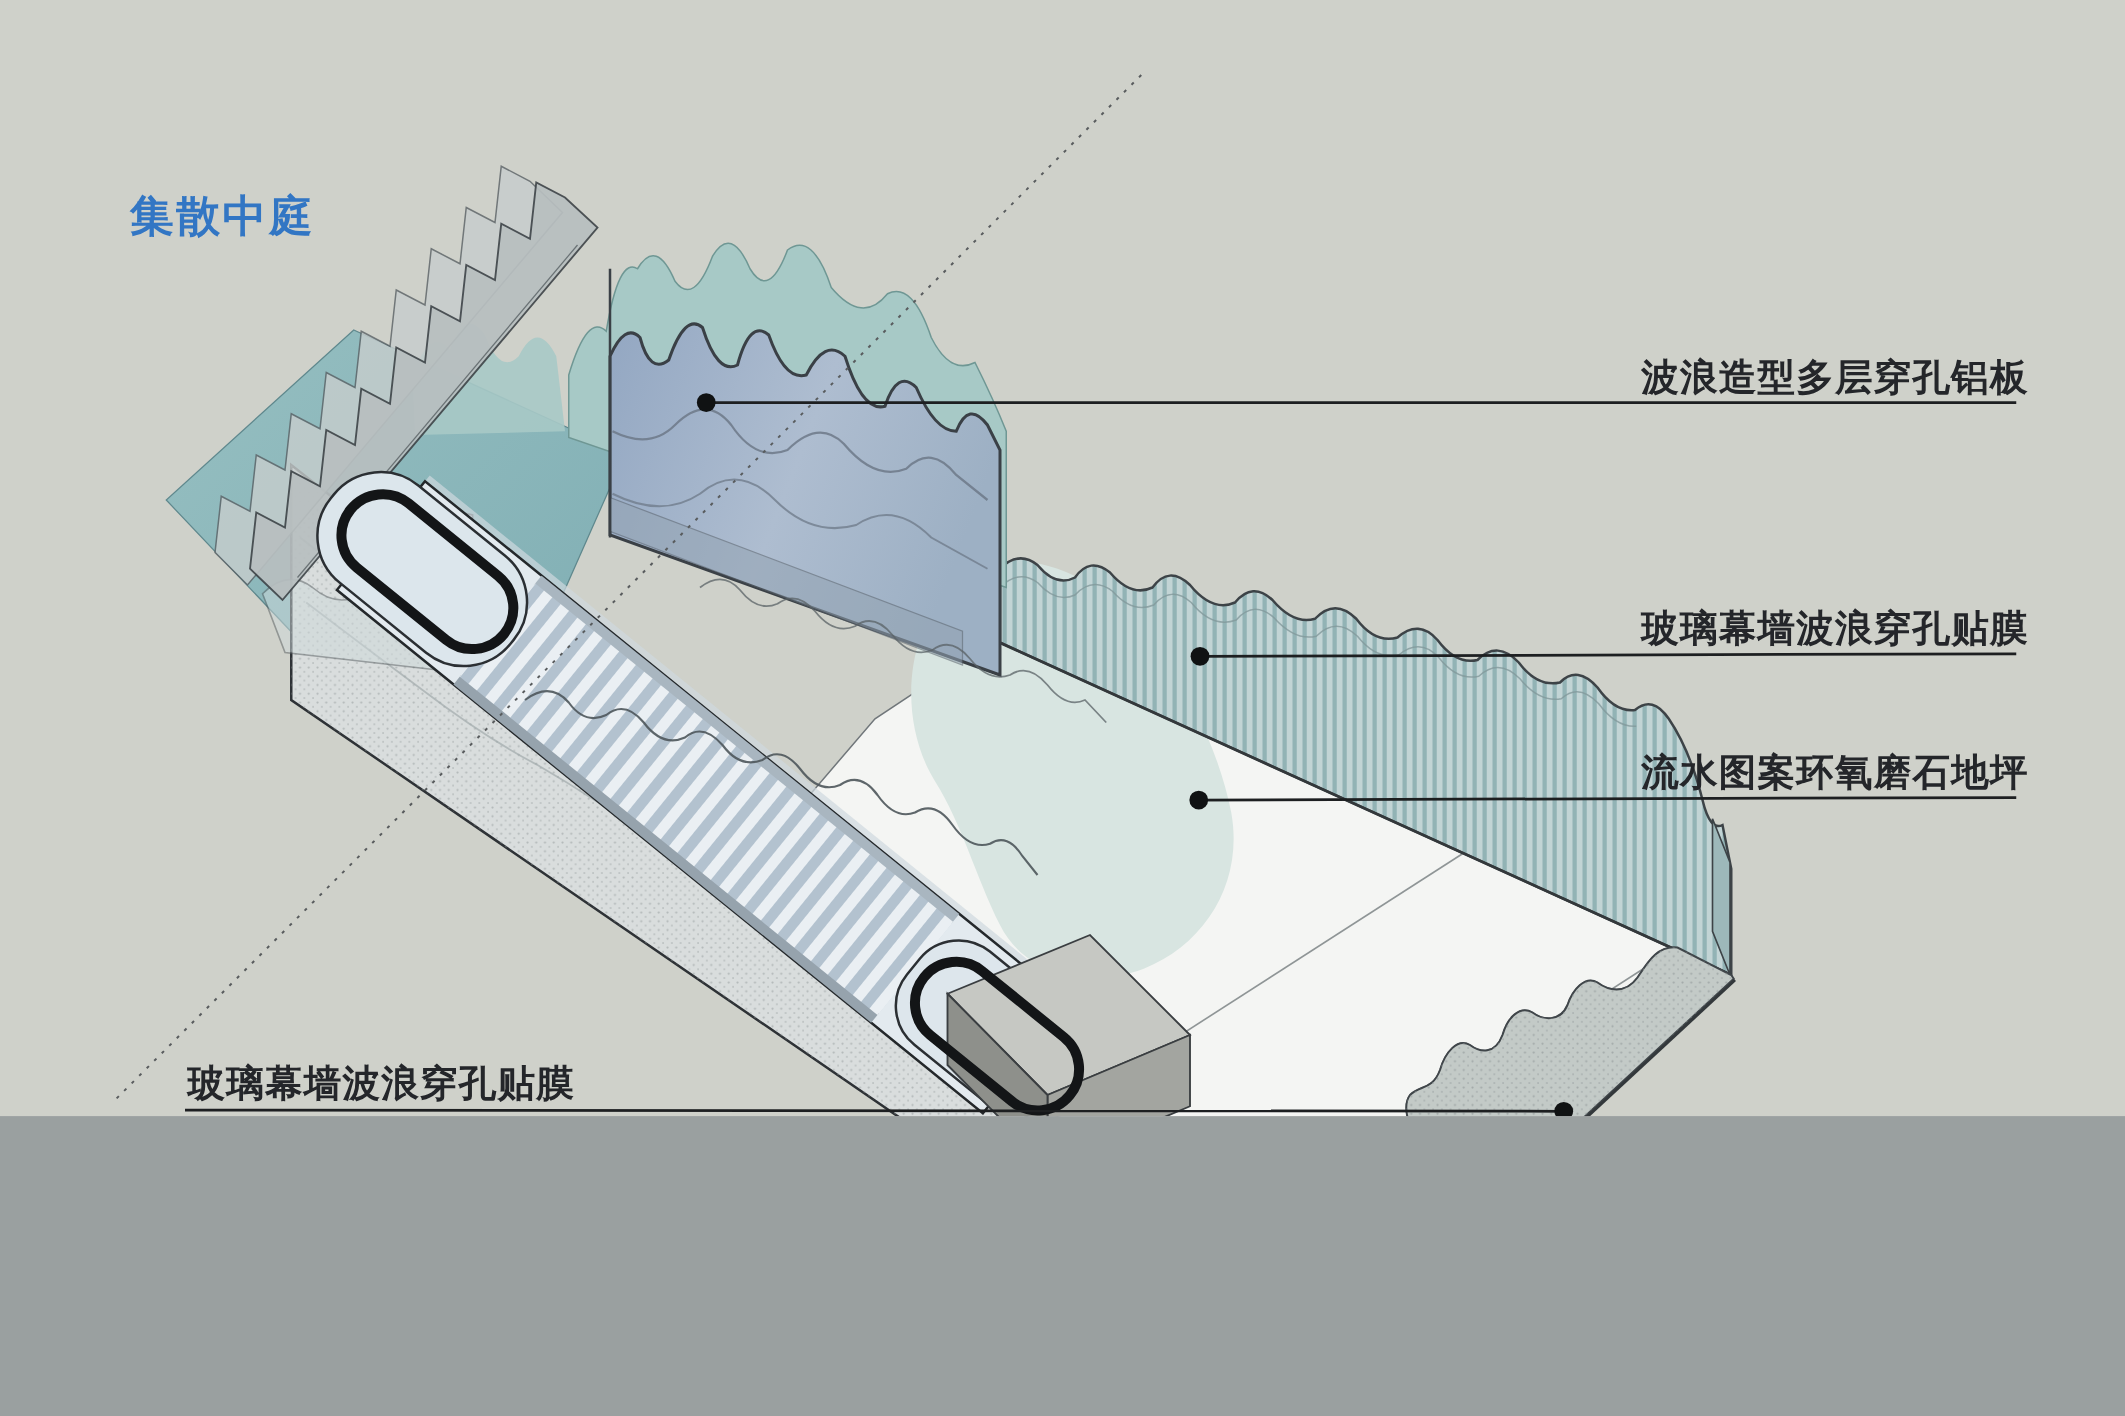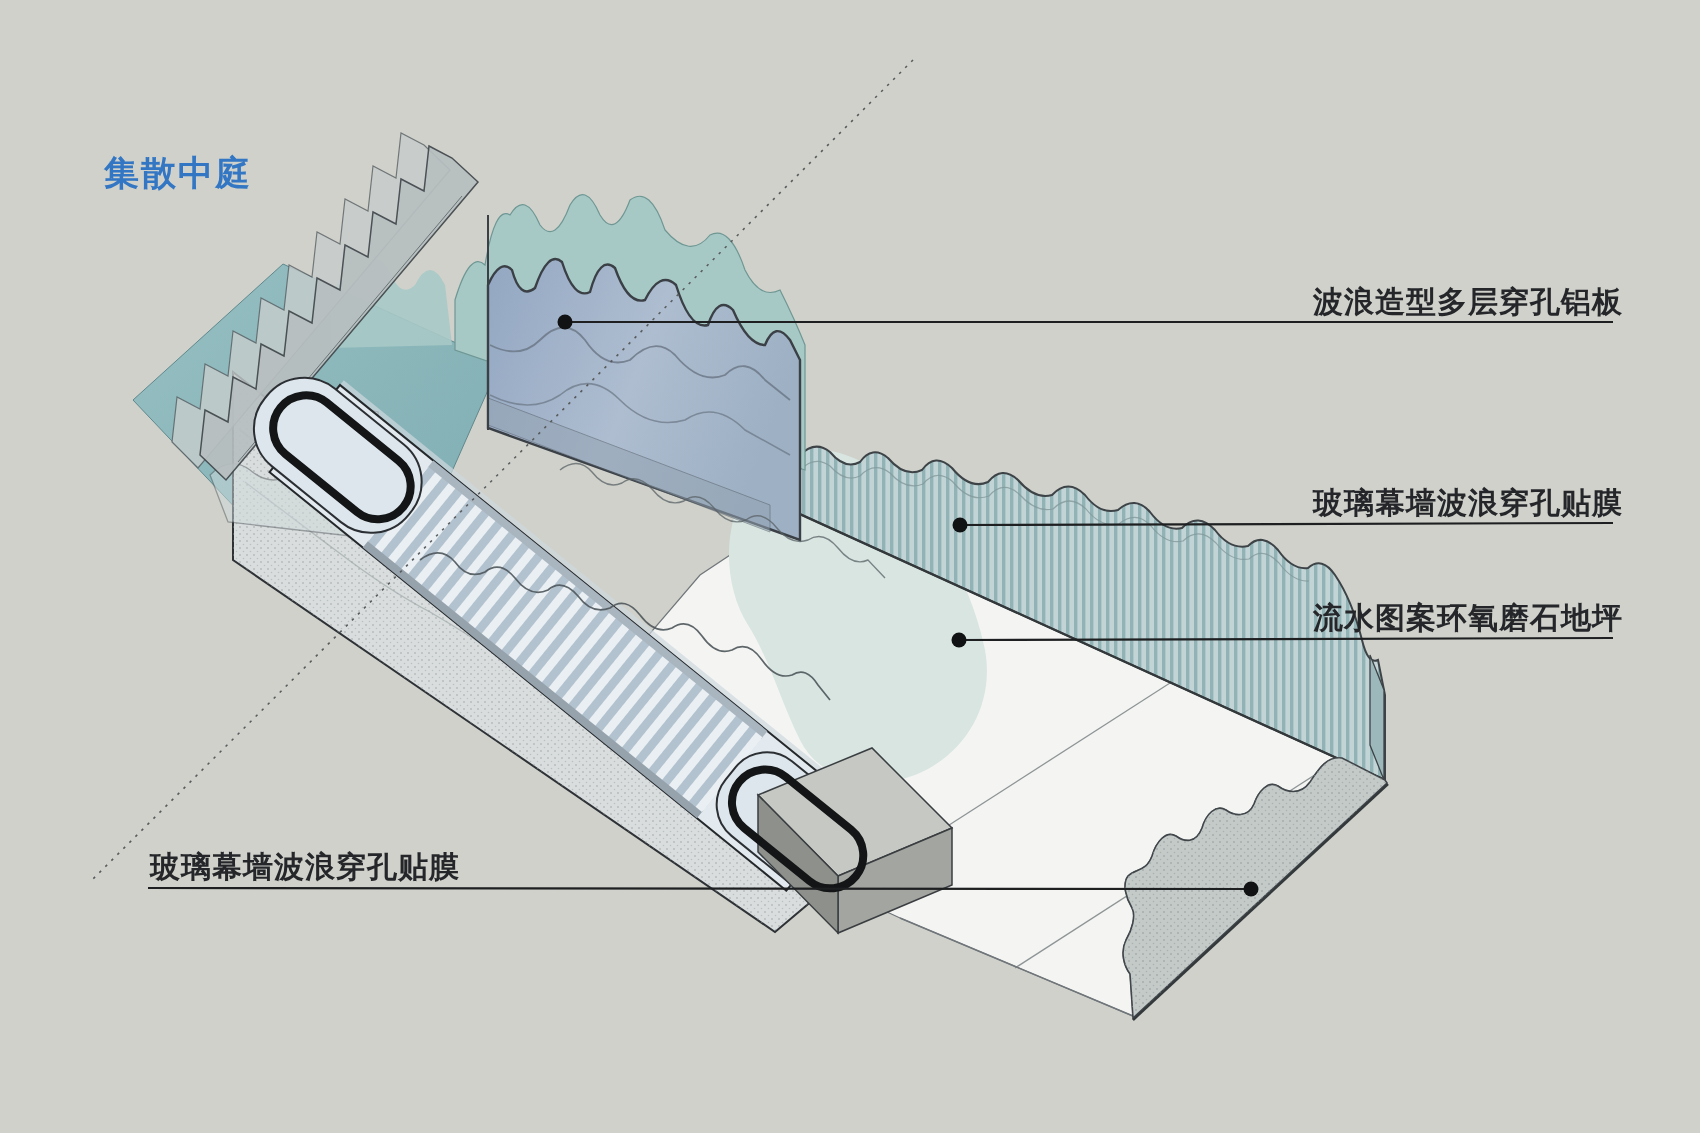--- a/index.html
+++ b/index.html
@@ -1,17 +1,17 @@
 <!DOCTYPE html>
 <html><head>
 <meta charset="utf-8">
 <style>
   html,body{margin:0;padding:0;background:#9aa0a0;}
   .stage{
-    width:1700px;height:1133px;margin:0 auto;position:relative;
+    width:1700px;height:893px;margin:0 auto;position:relative;
     background:#cfd1ca;overflow:hidden;
     font-family:"Liberation Sans","DejaVu Sans",sans-serif;
   }
   svg{display:block;}
   .callout-text{
     font-family:"Liberation Sans","DejaVu Sans",sans-serif;
     font-size:30px;font-weight:bold;fill:#24262a;letter-spacing:1px;
   }
   .title-text{
     font-family:"Liberation Sans","DejaVu Sans",sans-serif;

